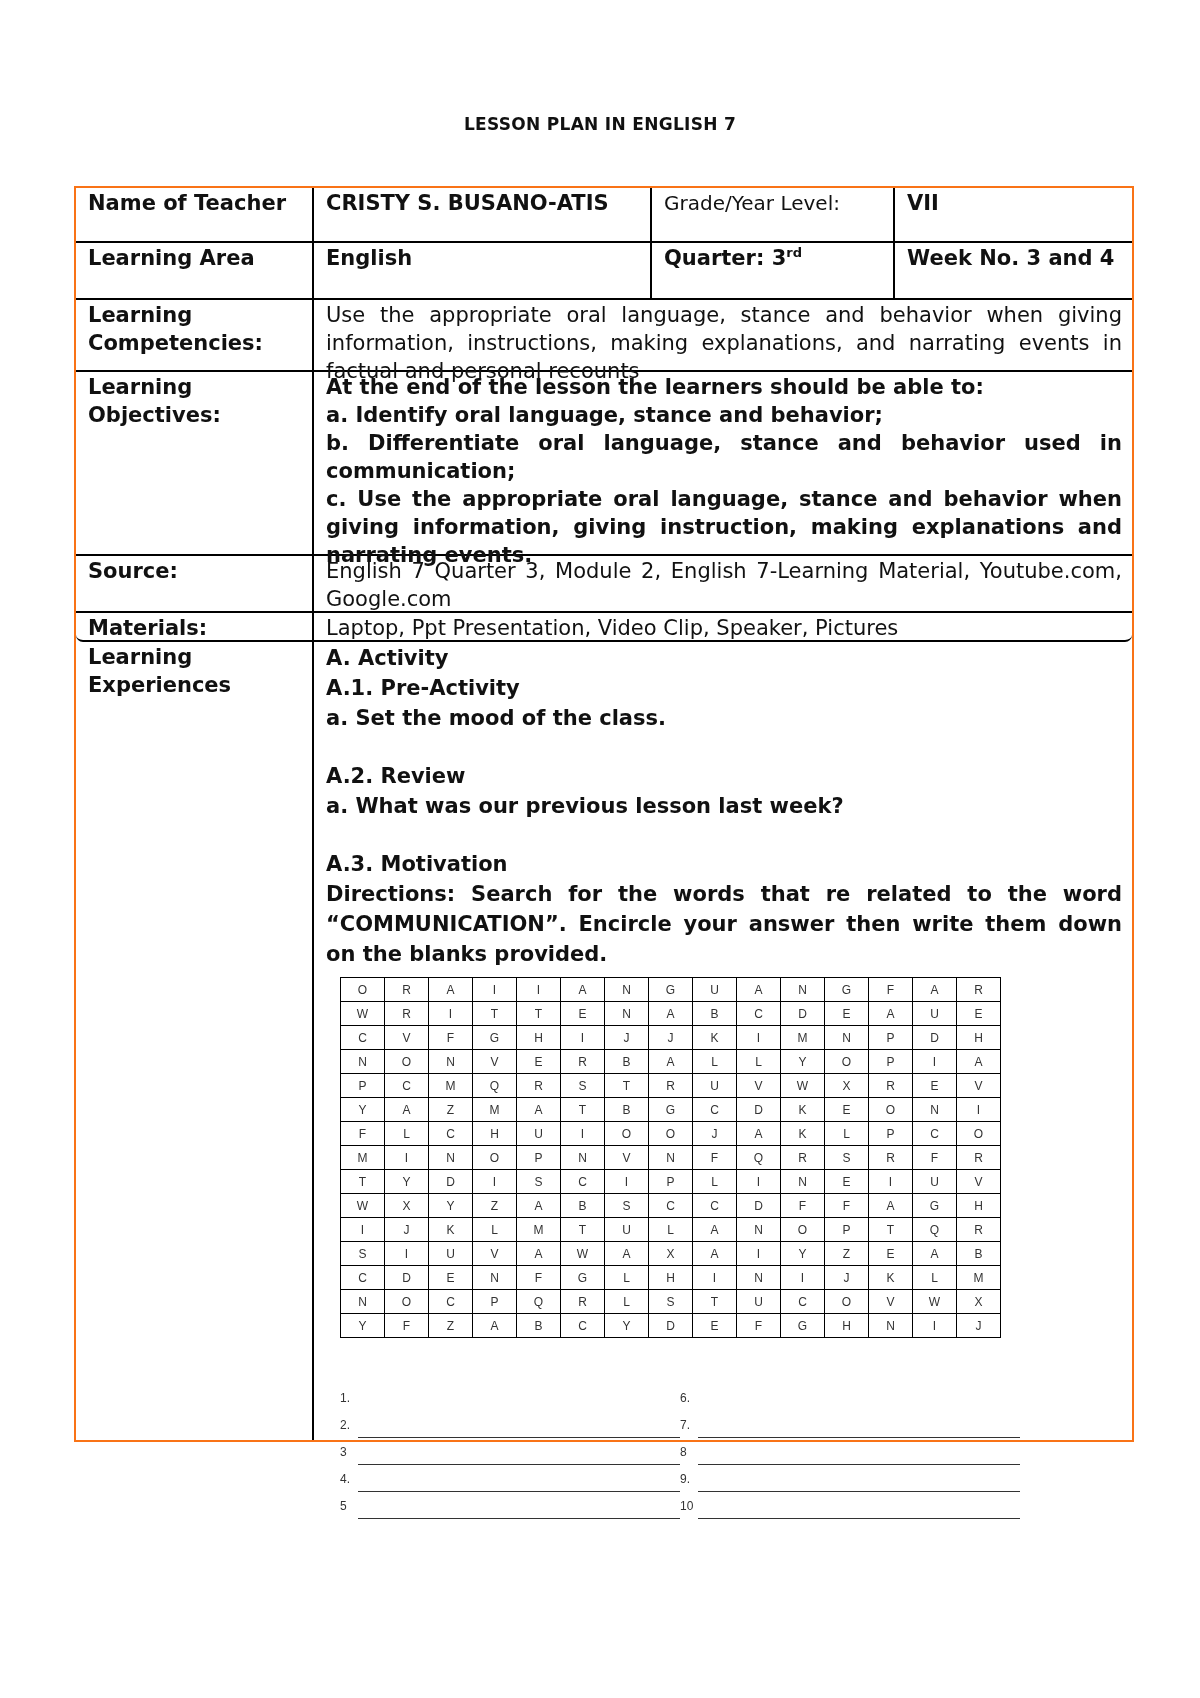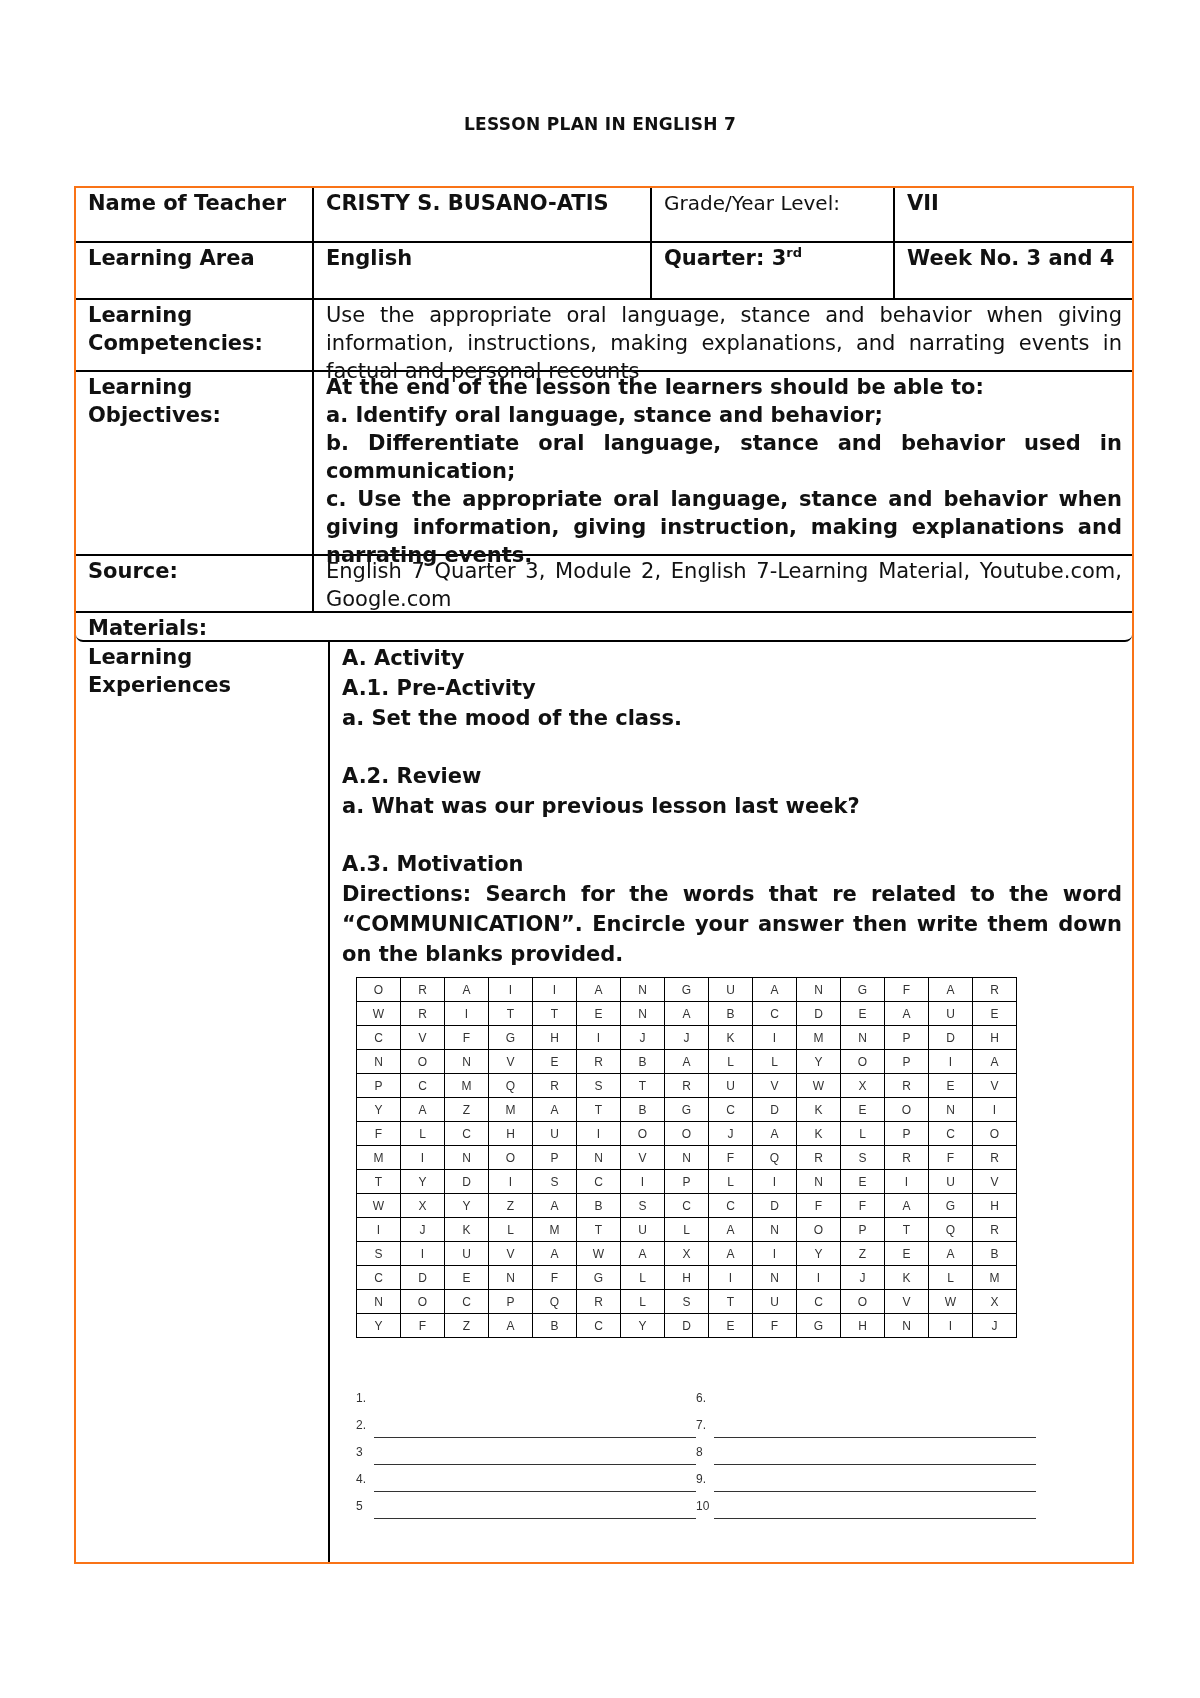--- a/index.html
+++ b/index.html
@@ -68,23 +68,24 @@
     </div>
   </div>
 
   <div class="row" style="height:57px;">
     <div class="cell c-label">Source:</div>
     <div class="cell c-wide">English 7 Quarter 3, Module 2, English 7-Learning Material, Youtube.com, Google.com</div>
   </div>
 
   <div class="row" style="height:29px;border-radius:7px;">
     <div class="cell c-label">Materials:</div>
-  </div>
-
-  <div class="row" style="height:920px;gap:16px;">
+    <div class="cell c-wide" style="text-align:left;">Laptop, Ppt Presentation, Video Clip, Speaker, Pictures</div>
+  </div>
+
+  <div class="row" style="height:798px;">
     <div class="cell c-label">Learning Experiences</div>
     <div class="cell c-wide" style="line-height:30px;">
       <p class="bold">A. Activity</p>
       <p>A.1. Pre-Activity</p>
       <p>a. Set the mood of the class.</p>
       <div class="gap"></div>
       <p class="bold">A.2. Review</p>
       <p>a. What was our previous lesson last week?</p>
       <div class="gap"></div>
       <p class="bold">A.3. Motivation</p>

